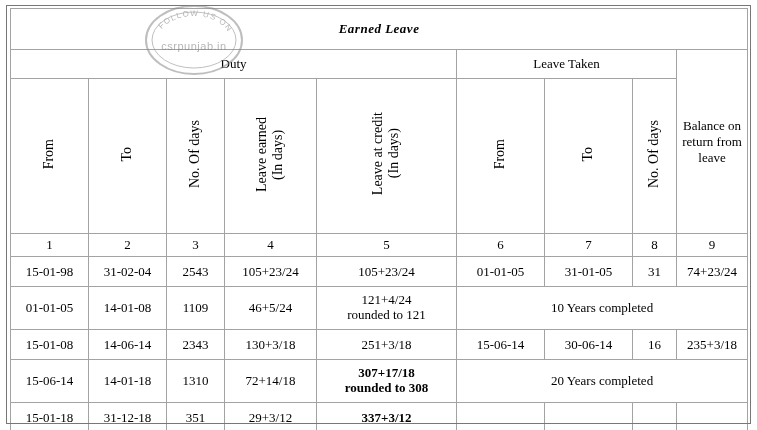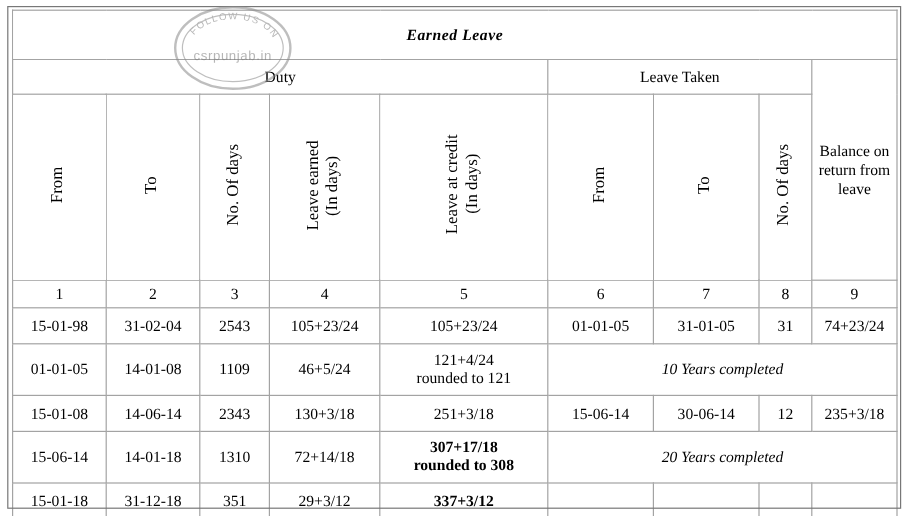--- a/index.html
+++ b/index.html
@@ -71,21 +71,20 @@
   .tallrow td {
     height: 40px;
     font-size: 13px;
     line-height: 1.15;
   }
   .bold {
     font-weight: bold;
   }
   .span-note {
     font-size: 14px;
-    font-style: italic;
   }
   
   .watermark {
     position: absolute;
     left: 142px;
     top: 2px;
     width: 104px;
     height: 76px;
     pointer-events: none;
     z-index: 5;
@@ -197,21 +196,21 @@
       </tr>
 
       <tr class="datarow">
         <td>15-01-08</td>
         <td>14-06-14</td>
         <td>2343</td>
         <td>130+3/18</td>
         <td>251+3/18</td>
         <td>15-06-14</td>
         <td>30-06-14</td>
-        <td>12</td>
+        <td>16</td>
         <td>235+3/18</td>
       </tr>
 
       <tr class="tallrow">
         <td>15-06-14</td>
         <td>14-01-18</td>
         <td>1310</td>
         <td>72+14/18</td>
         <td style="white-space: pre-line; font-weight: bold;">307+17/18
 rounded to 308</td>

